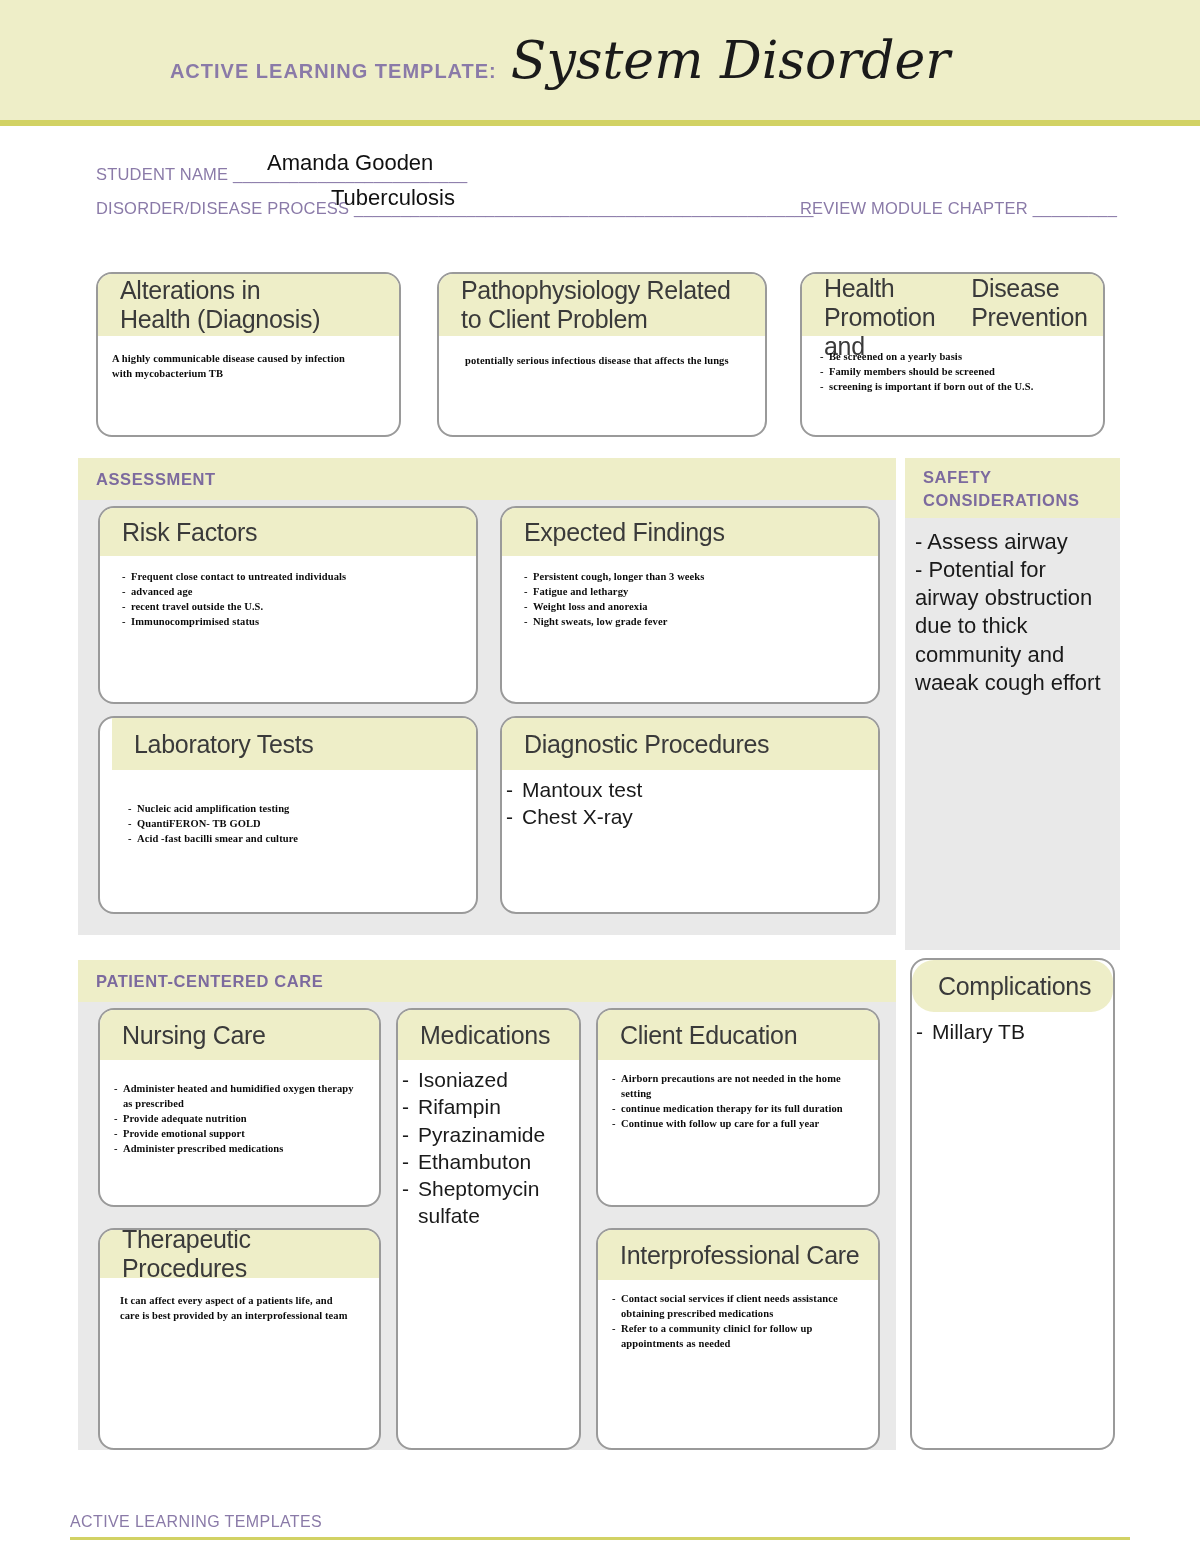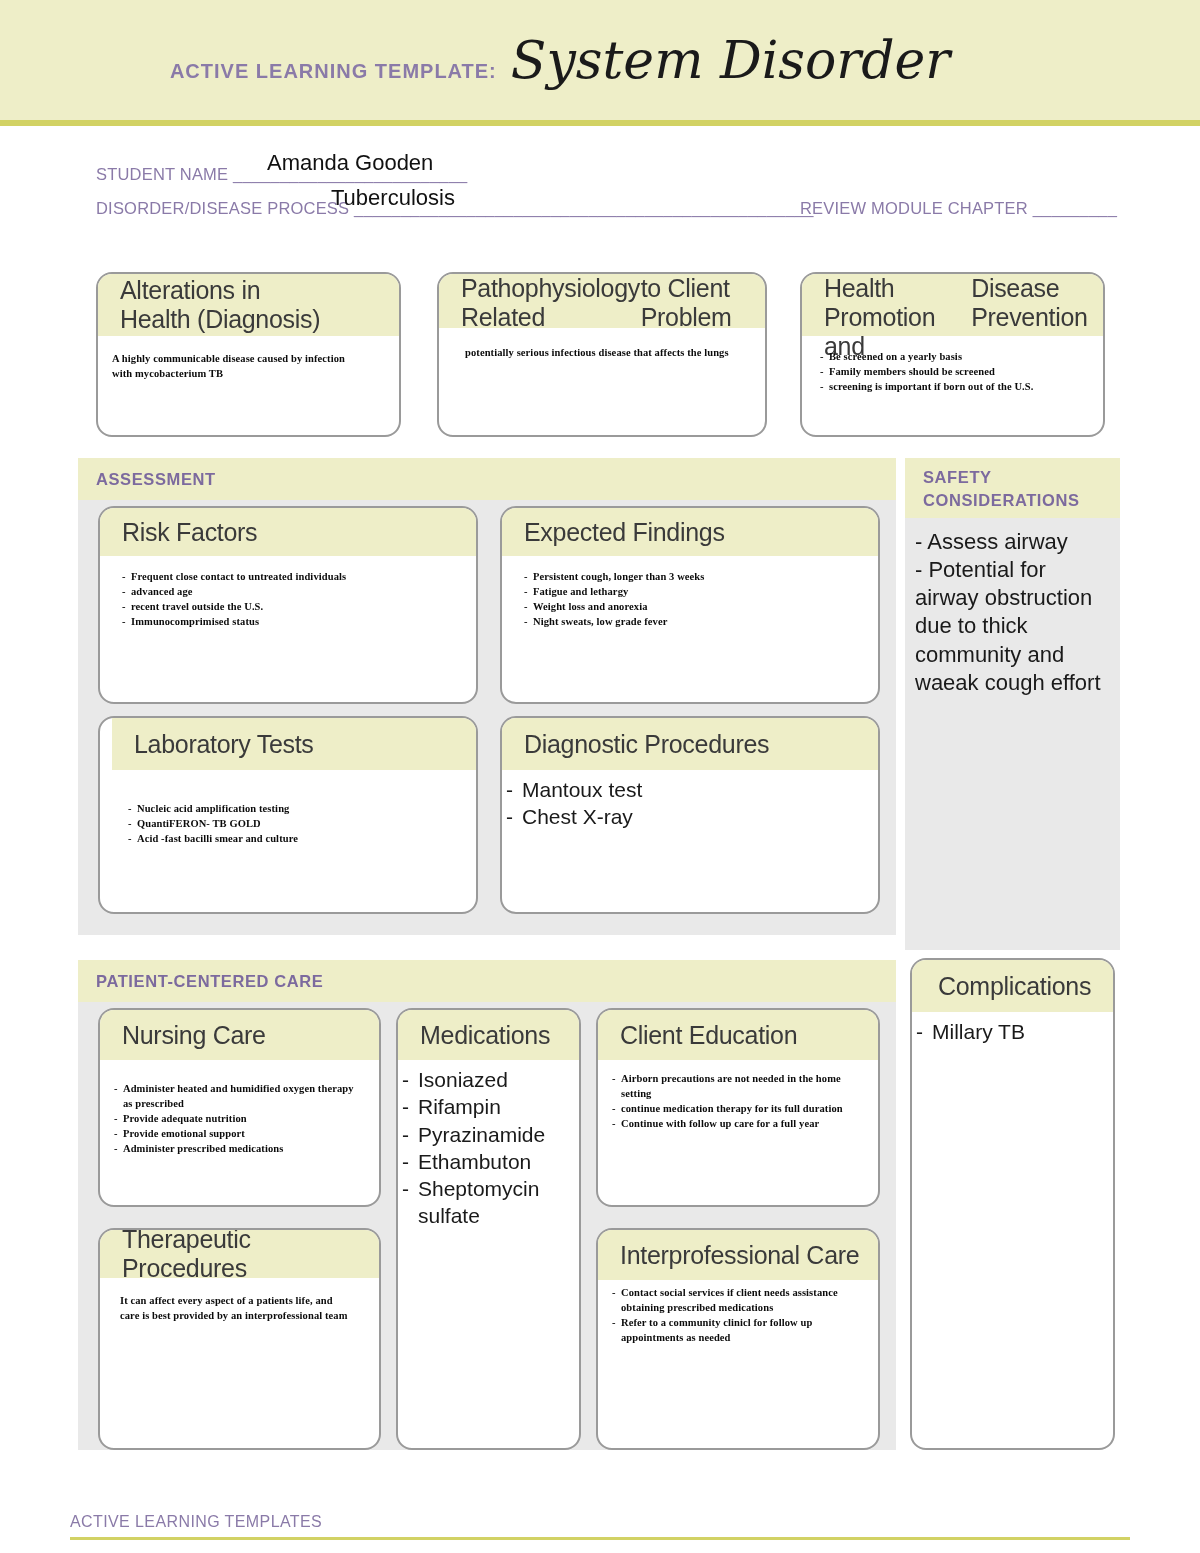--- a/index.html
+++ b/index.html
@@ -137,21 +137,21 @@
     <div class="card-head" style="height:62px; flex-direction:column; align-items:flex-start; justify-content:center;">
       <h3>Alterations in</h3>
       <h3>Health (Diagnosis)</h3>
     </div>
     <div class="card-body" style="padding-left:14px; padding-top:16px;">
       <div class="tiny" style="max-width:250px;">A highly communicable disease caused by infection with mycobacterium TB</div>
     </div>
   </div>
 
   <div class="card" style="left:437px; top:272px; width:330px; height:165px;">
-    <div class="card-head" style="height:54px; align-items:flex-start; justify-content:center;">
+    <div class="card-head" style="height:62px; flex-direction:column; align-items:flex-start; justify-content:center;">
       <h3>Pathophysiology Related</h3>
       <h3>to Client Problem</h3>
     </div>
     <div class="card-body" style="padding-left:26px; padding-top:18px;">
       <div class="tiny" style="max-width:290px;">potentially serious infectious disease that affects the lungs</div>
     </div>
   </div>
 
   <div class="card" style="left:800px; top:272px; width:305px; height:165px;">
     <div class="card-head" style="height:62px; flex-direction:row; align-items:flex-start; justify-content:center;">
@@ -295,30 +295,30 @@
     </div>
     <div class="card-body" style="padding-left:20px; padding-top:16px;">
       <div class="tiny" style="max-width:230px;">It can affect every aspect of a patients life, and care is best provided by an interprofessional team</div>
     </div>
   </div>
 
   <div class="card" style="left:596px; top:1228px; width:284px; height:222px;">
     <div class="card-head" style="height:50px;">
       <h3>Interprofessional Care</h3>
     </div>
-    <div class="card-body" style="padding-left:14px; padding-top:6px;">
+    <div class="card-body" style="padding-left:14px; padding-top:12px;">
       <ul class="tiny bul">
         <li>Contact social services if client needs assistance obtaining prescribed medications</li>
         <li>Refer to a community clinicl for follow up appointments as needed</li>
       </ul>
     </div>
   </div>
 
   <div class="card" style="left:910px; top:958px; width:205px; height:492px;">
-    <div class="card-head" style="height:52px; padding-left:26px;">
+    <div class="card-head" style="height:52px; padding-left:26px;border-radius:22px;">
       <h3>Complications</h3>
     </div>
     <div class="card-body" style="padding-left:4px; padding-top:6px;">
       <ul class="typed bul-lg">
         <li>Millary TB</li>
       </ul>
     </div>
   </div>
 
   <div class="footer-text">ACTIVE LEARNING TEMPLATES</div>

